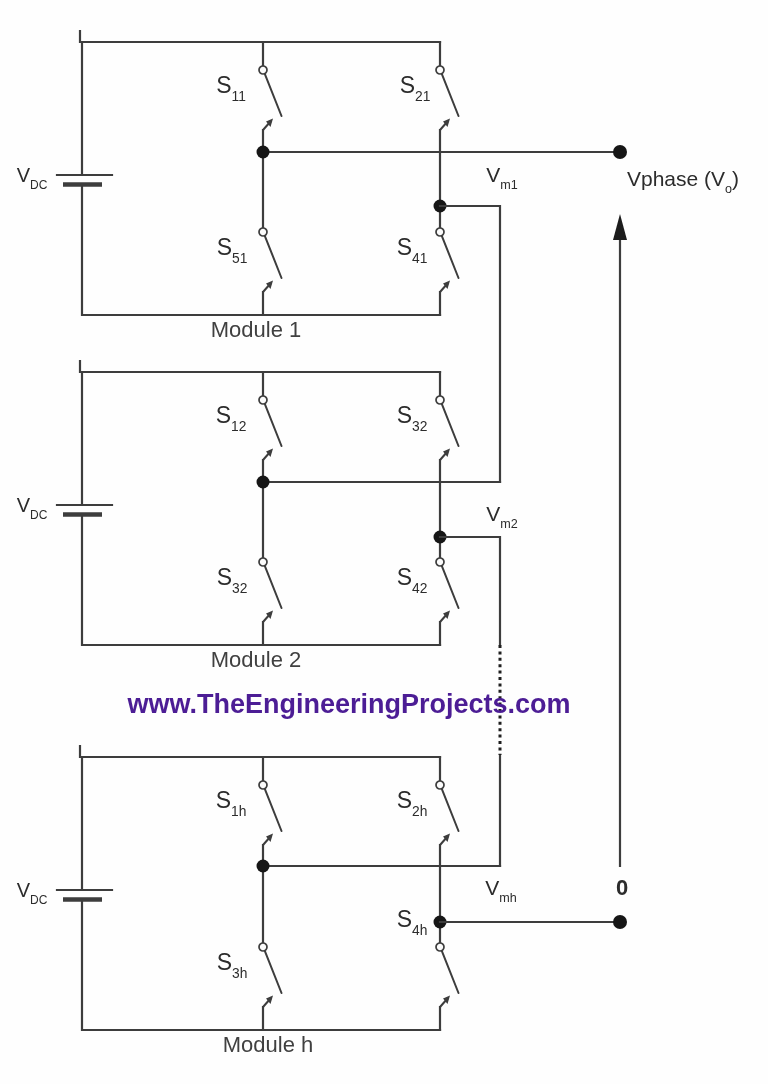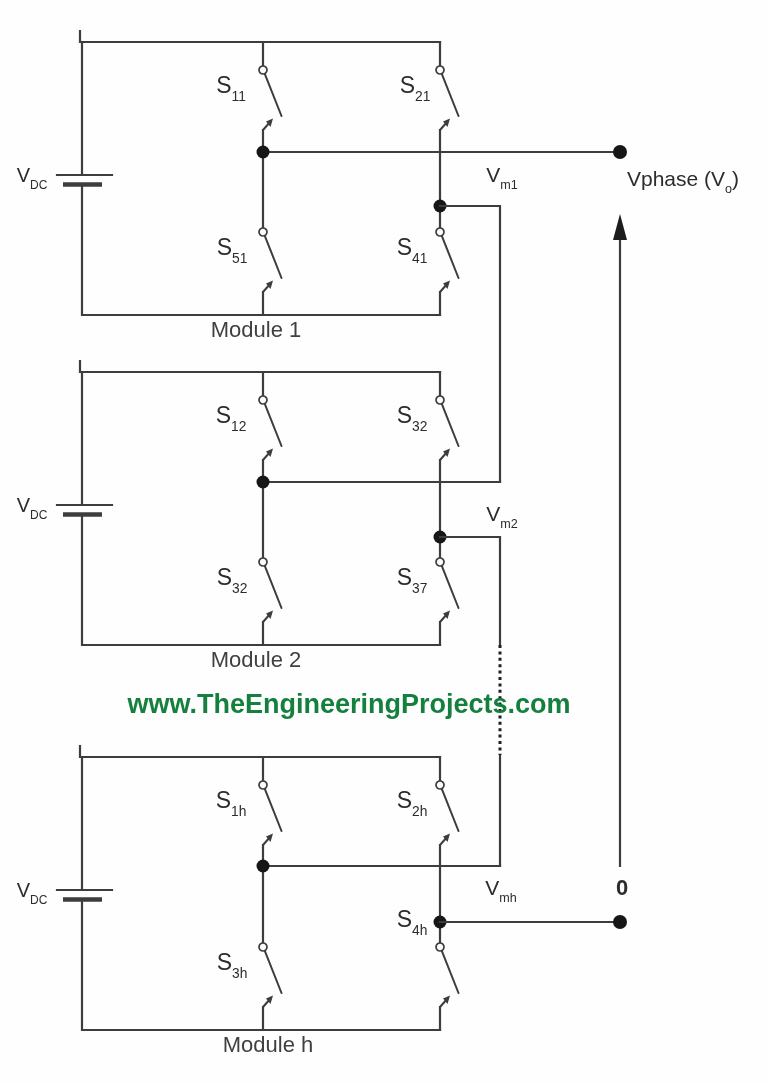--- a/index.html
+++ b/index.html
@@ -25,21 +25,21 @@
   
   .lbl { position:absolute; transform:translate(-50%,-50%);
          color:#2c2c2c; white-space:nowrap; line-height:1; }
   .lbl sub { font-size:60%; line-height:1; position:relative; bottom:-0.18em; }
   .sw-lbl   { font-size:23px; }
   .src-lbl  { font-size:20px; }
   .node-lbl { font-size:21px; }
   .mod-lbl  { font-size:22px; color:#404040; }
   .phase-lbl{ font-size:21px; }
   .zero-lbl { font-size:22px; font-weight:bold; }
-  .wm       { font-size:27px; font-weight:bold; color:#15803d; }
+  .wm       { font-size:27px; font-weight:bold; color:#4c1d95; }
 </style>
 </head>
 <body>
 
 <div class="canvas">
 
   <svg class="wires" width="768" height="1084" viewBox="0 0 768 1084">
     <defs>
 
       <g id="sw">
@@ -119,21 +119,21 @@
   <span class="lbl sw-lbl" style="left:415px; top:88px;"><span>S</span><sub>21</sub></span>
   <span class="lbl sw-lbl" style="left:232px; top:250px;"><span>S</span><sub>51</sub></span>
   <span class="lbl sw-lbl" style="left:412px; top:250px;"><span>S</span><sub>41</sub></span>
   <span class="lbl src-lbl" style="left:32px; top:177px;"><span>V</span><sub>DC</sub></span>
   <span class="lbl node-lbl" style="left:502px; top:177px;"><span>V</span><sub>m1</sub></span>
   <span class="lbl mod-lbl" style="left:256px; top:330px;">Module 1</span>
 
   <span class="lbl sw-lbl" style="left:231px; top:418px;"><span>S</span><sub>12</sub></span>
   <span class="lbl sw-lbl" style="left:412px; top:418px;"><span>S</span><sub>32</sub></span>
   <span class="lbl sw-lbl" style="left:232px; top:580px;"><span>S</span><sub>32</sub></span>
-  <span class="lbl sw-lbl" style="left:412px; top:580px;"><span>S</span><sub>37</sub></span>
+  <span class="lbl sw-lbl" style="left:412px; top:580px;"><span>S</span><sub>42</sub></span>
   <span class="lbl src-lbl" style="left:32px; top:507px;"><span>V</span><sub>DC</sub></span>
   <span class="lbl node-lbl" style="left:502px; top:516px;"><span>V</span><sub>m2</sub></span>
   <span class="lbl mod-lbl" style="left:256px; top:660px;">Module 2</span>
 
   <span class="lbl wm" style="left:349px; top:704px;">www.TheEngineeringProjects.com</span>
 
   <span class="lbl sw-lbl" style="left:231px; top:803px;"><span>S</span><sub>1h</sub></span>
   <span class="lbl sw-lbl" style="left:412px; top:803px;"><span>S</span><sub>2h</sub></span>
   <span class="lbl sw-lbl" style="left:232px; top:965px;"><span>S</span><sub>3h</sub></span>
   <span class="lbl sw-lbl" style="left:412px; top:922px;"><span>S</span><sub>4h</sub></span>

